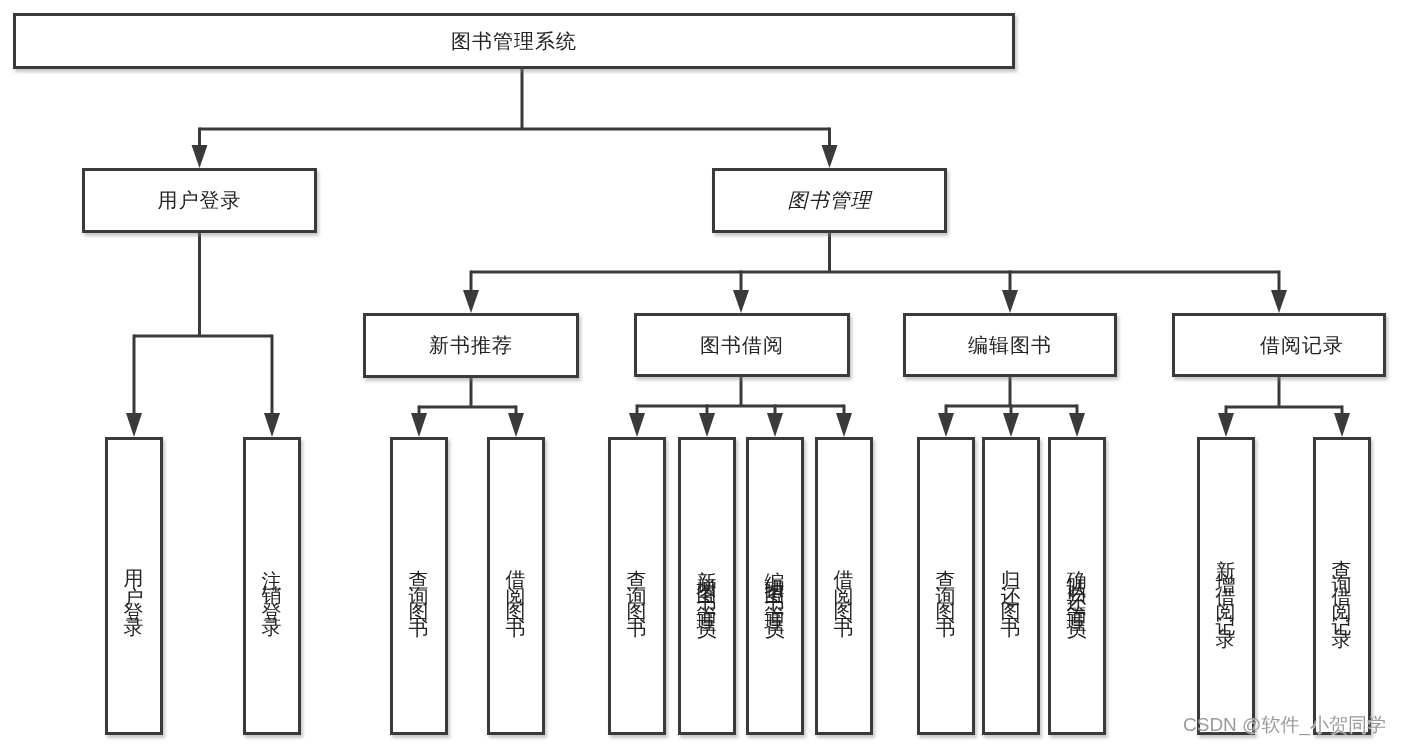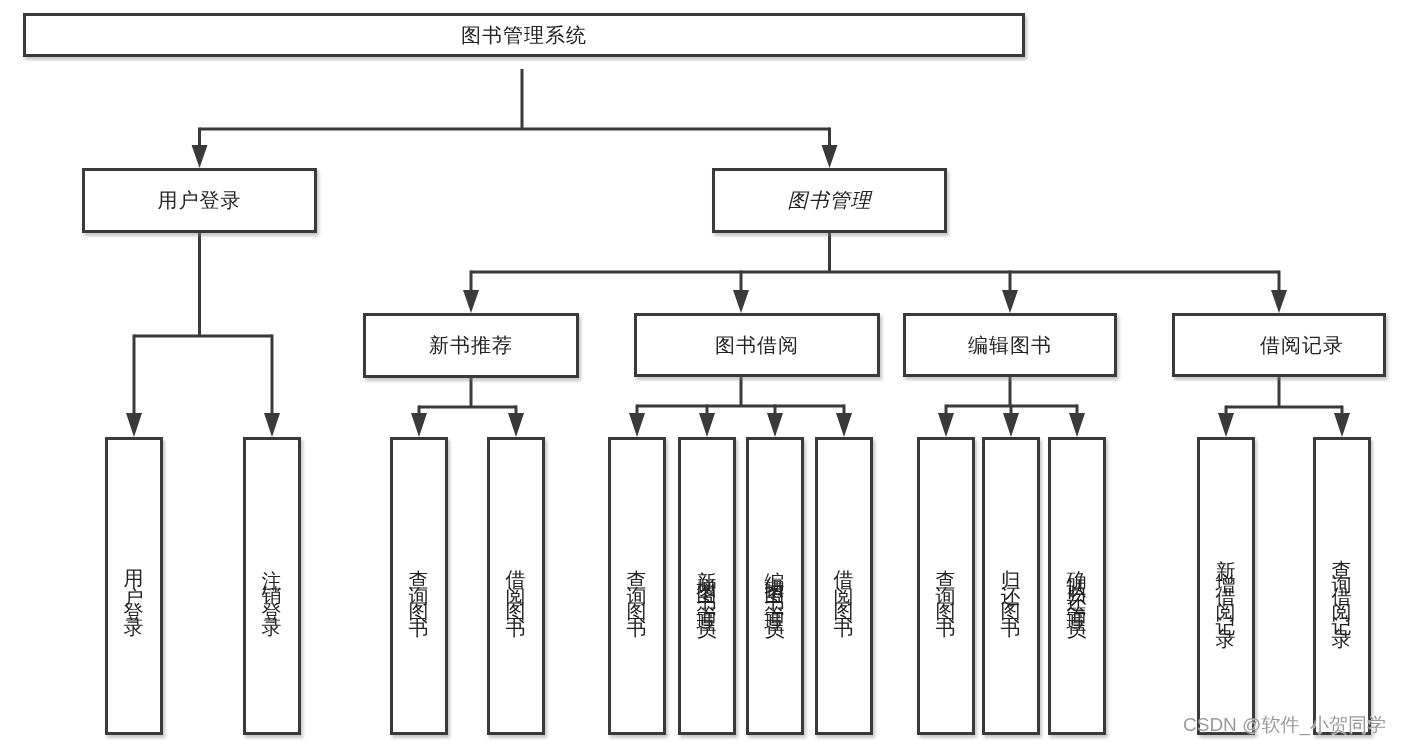--- a/index.html
+++ b/index.html
@@ -37,25 +37,25 @@
     text-orientation: mixed;
     font-size: 20px;
     line-height: 1;
     white-space: nowrap;
   }
   .node.v.len4 { letter-spacing: 16px; }
   .node.v.len6 { letter-spacing: 14px; }
   .node.v.len9 { letter-spacing: 7px; }
 
   
-  .root  { left: 23px;  top: 13px;  width: 1002px; height: 44px; }
+  .root  { left: 13px;  top: 13px;  width: 1002px; height: 56px; }
   .l1a   { left: 82px;  top: 168px; width: 235px;  height: 65px; }
   .l1b   { left: 712px; top: 168px; width: 235px;  height: 65px; font-style: italic; }
   .l2a   { left: 363px; top: 313px; width: 216px;  height: 65px; }
-  .l2b   { left: 634px; top: 313px; width: 246px;  height: 64px; }
+  .l2b   { left: 634px; top: 313px; width: 216px;  height: 64px; }
   .l2c   { left: 903px; top: 313px; width: 214px;  height: 64px; }
   .l2d   { left: 1172px;top: 313px; width: 214px;  height: 64px; padding-left: 46px; }
   .leaf  { top: 437px; width: 58px; height: 298px; }
   .a1 { left: 105px; }  .a2 { left: 243px; }
   .b1 { left: 390px; }  .b2 { left: 487px; }
   .c1 { left: 608px; }  .c2 { left: 678px; } .c3 { left: 746px; } .c4 { left: 815px; }
   .d1 { left: 917px; }  .d2 { left: 982px; } .d3 { left: 1048px; }
   .e1 { left: 1197px; } .e2 { left: 1313px; }
 
   .watermark {

